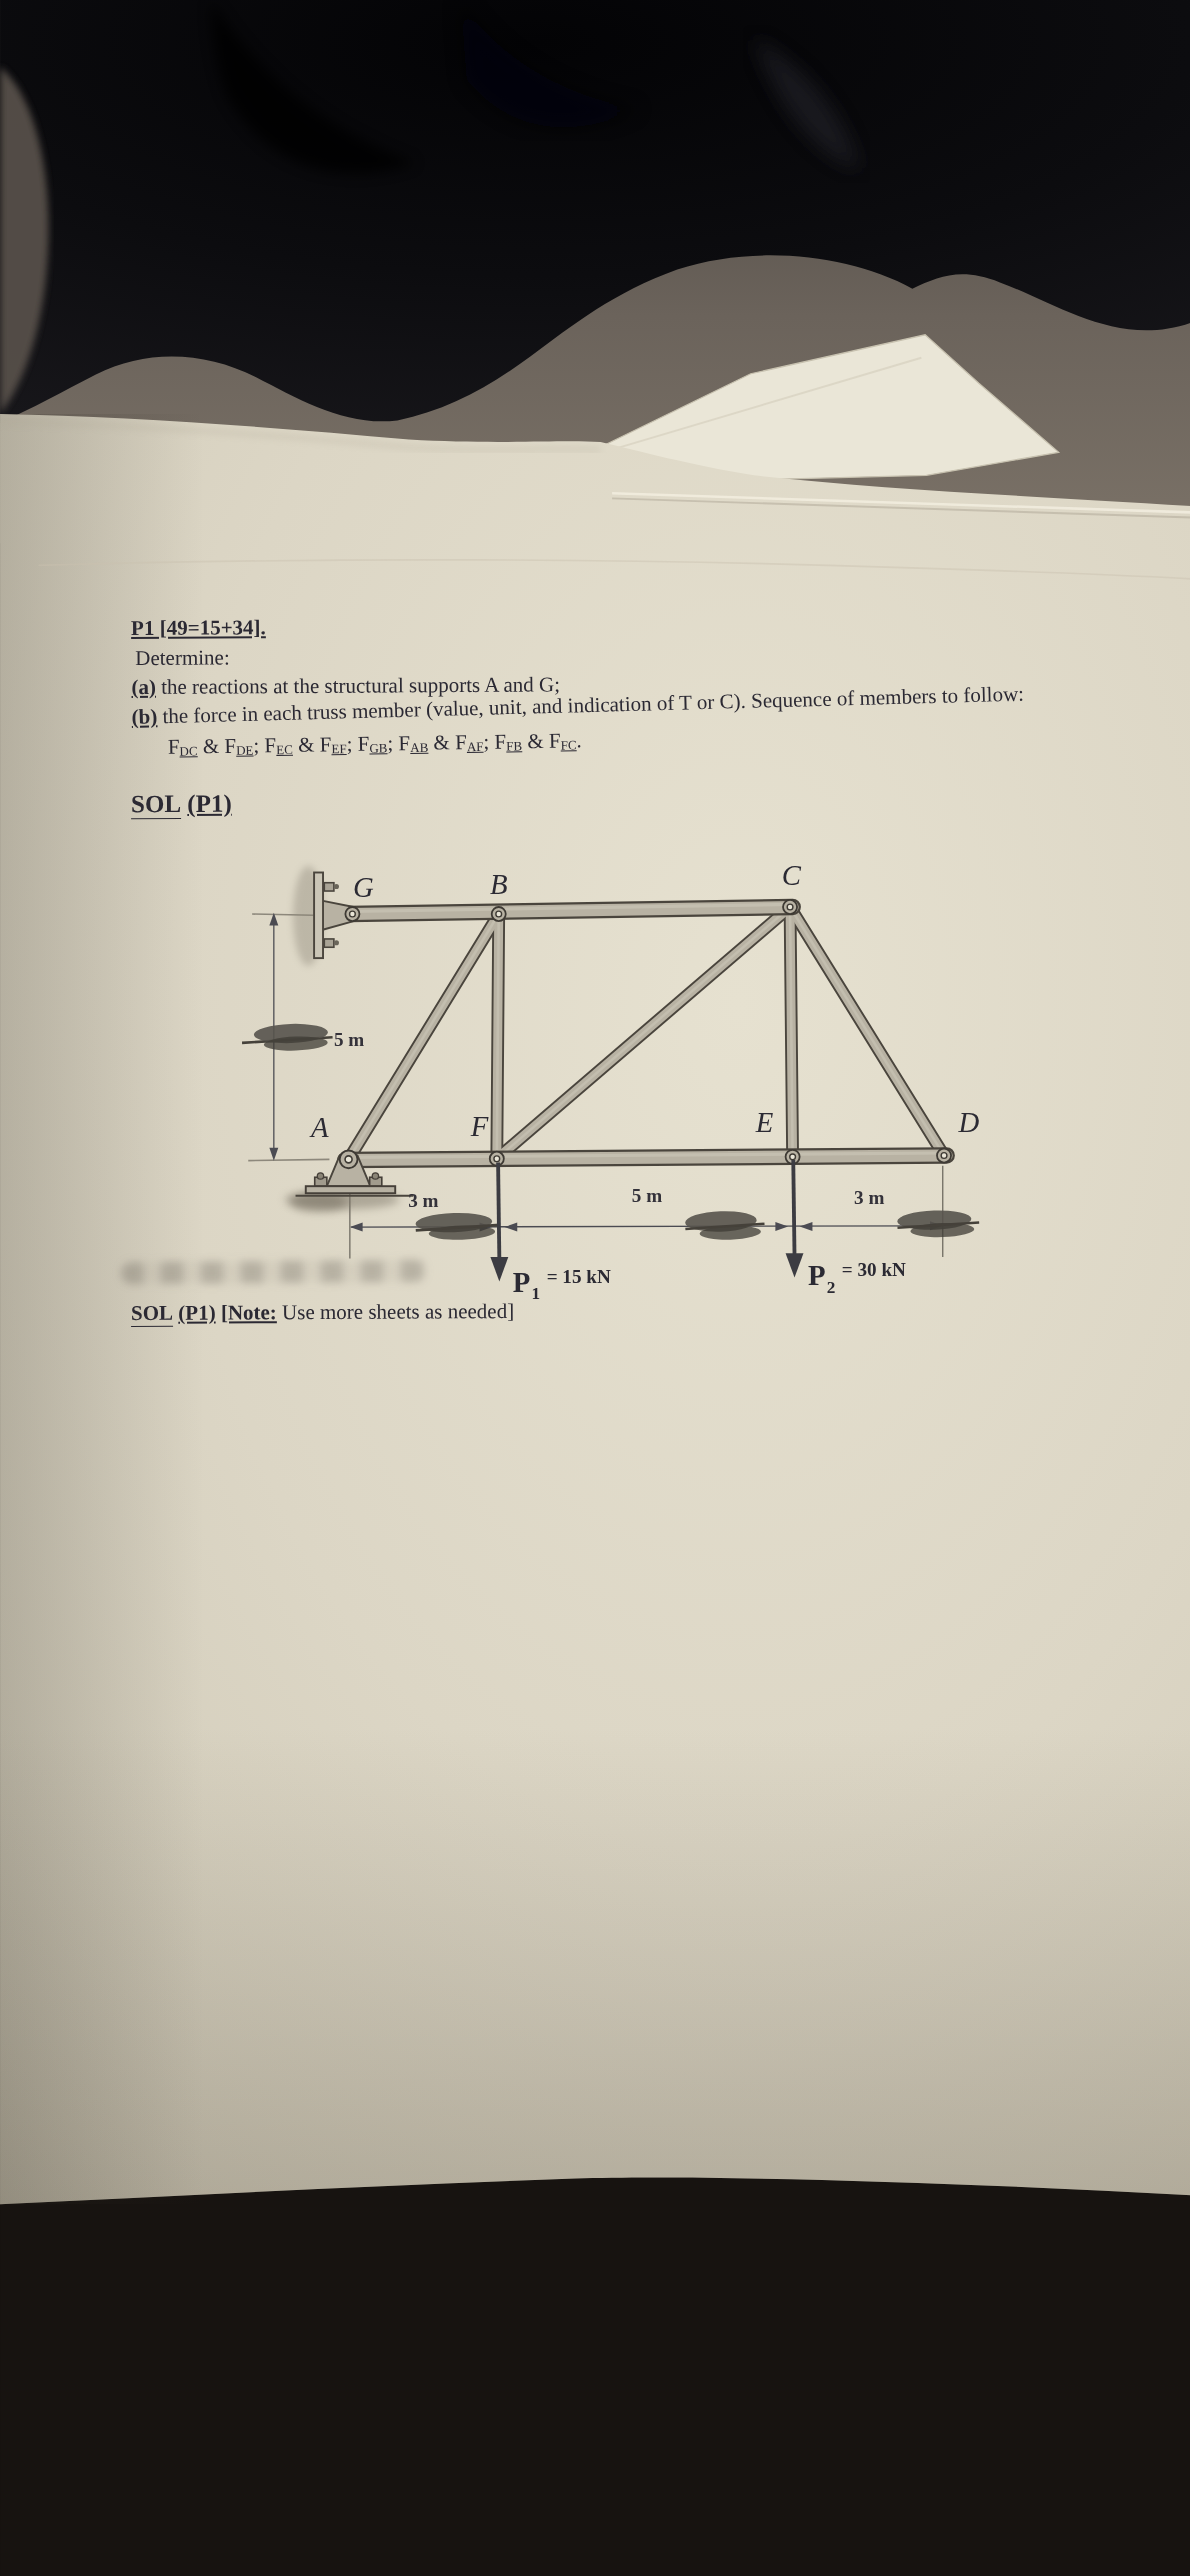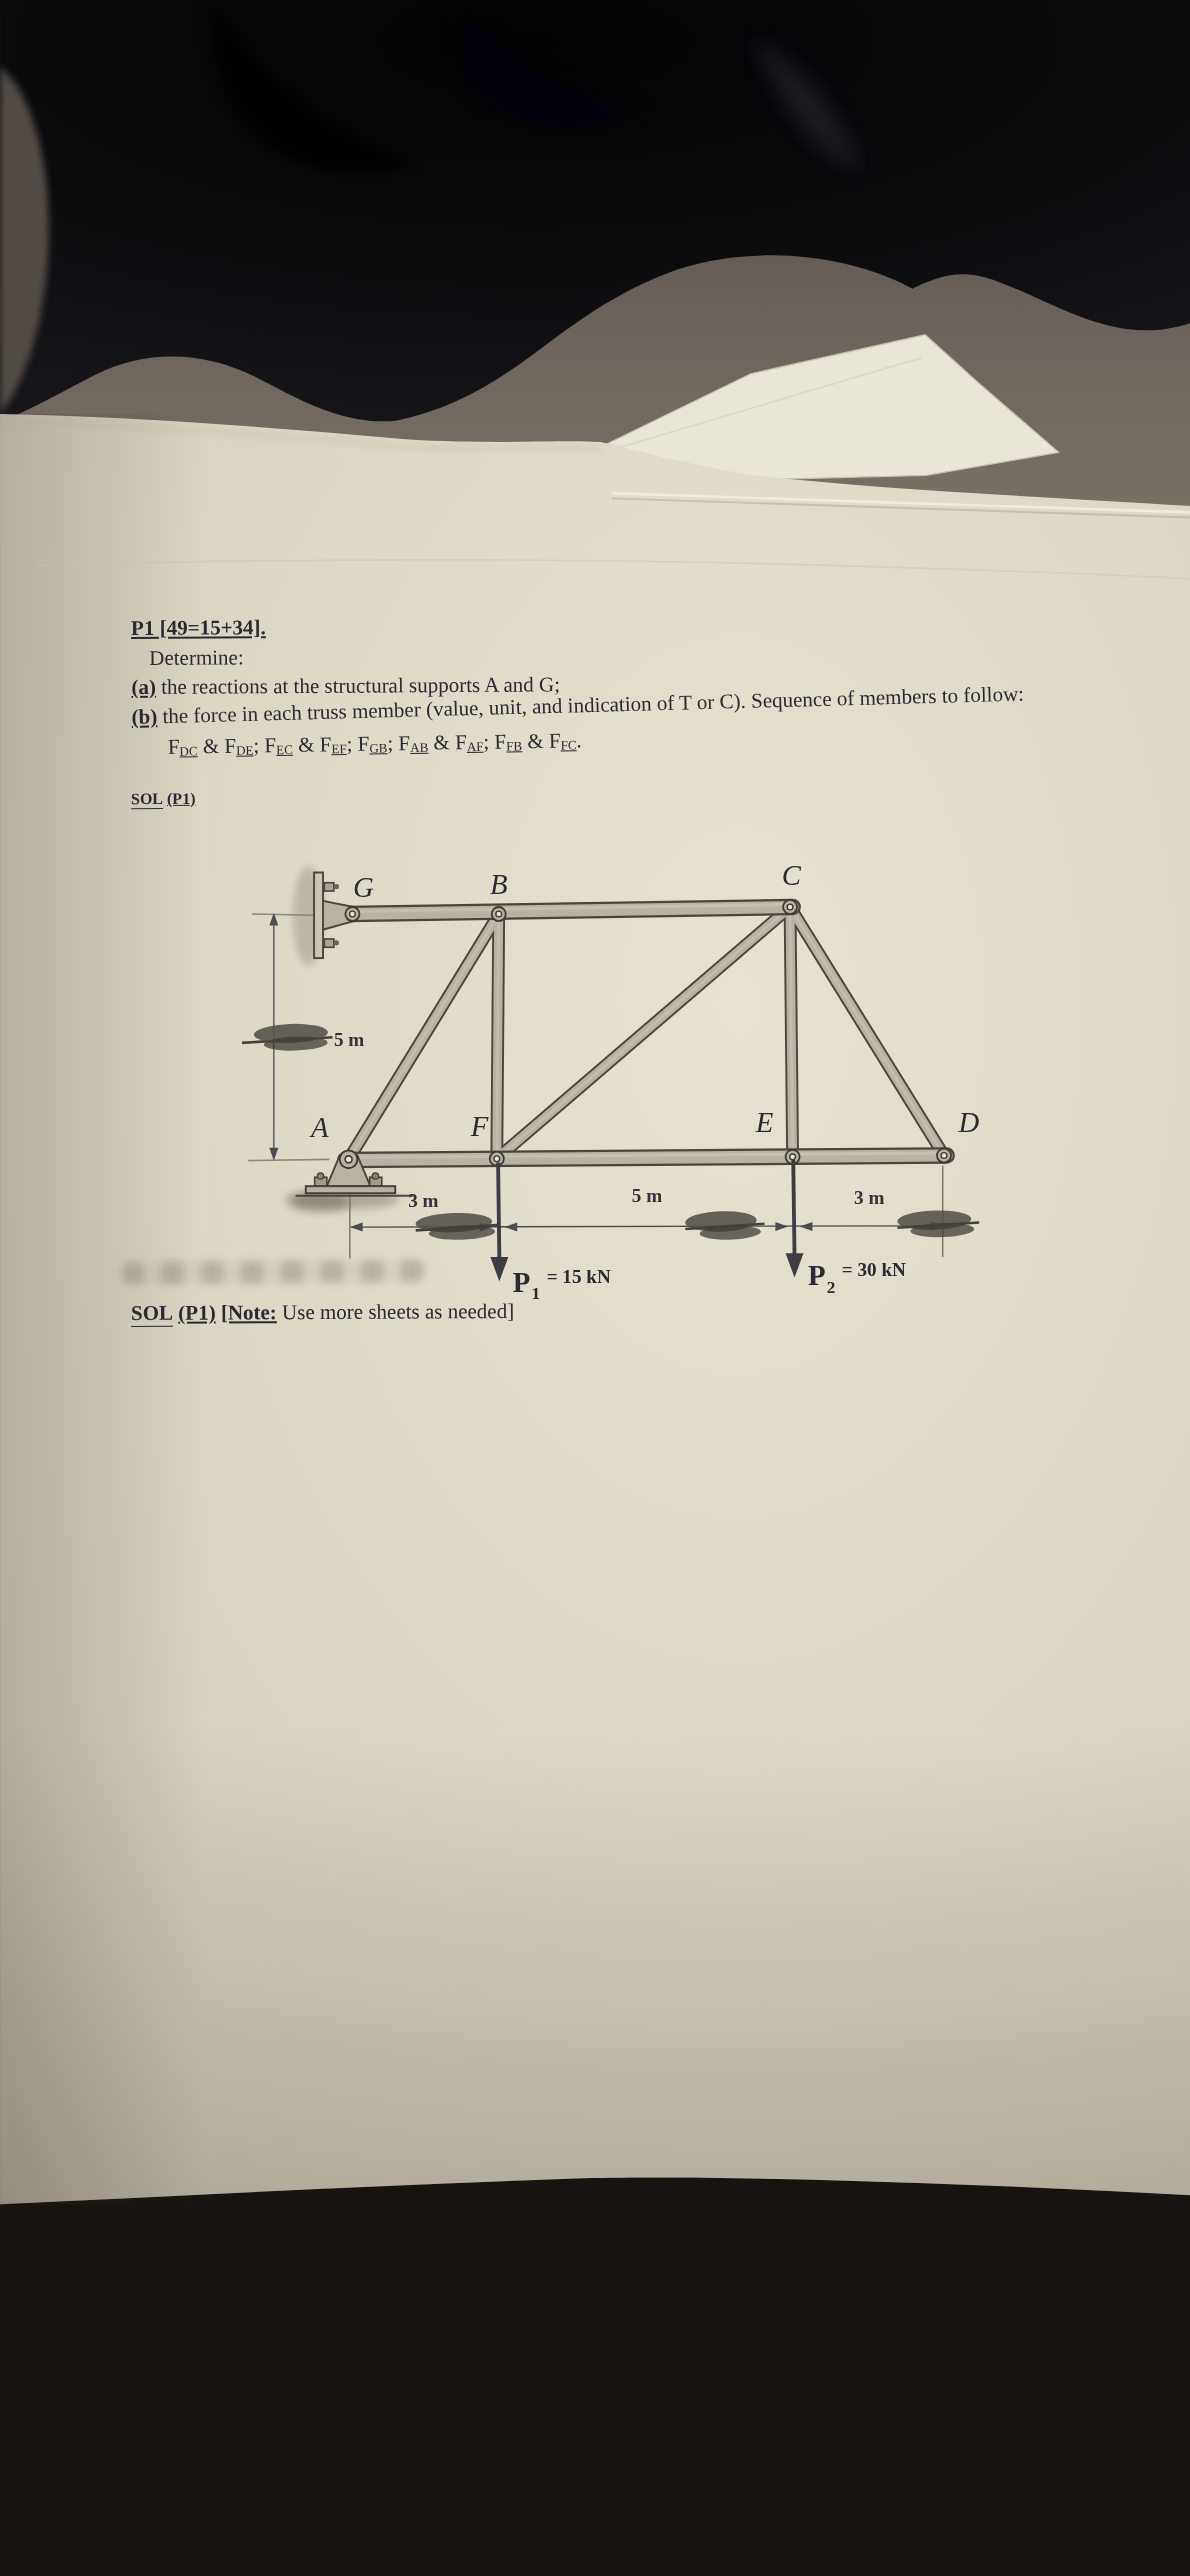--- a/index.html
+++ b/index.html
@@ -90,35 +90,35 @@
   <rect x="0" y="648" width="320" height="2802" fill="url(#paperLeftShade)"></rect>
 
   <path fill="none" stroke="#aaa392" stroke-width="4" opacity="0.5" filter="url(#blur6)" d="M0,660 C200,664 420,680 640,700 C780,708 880,700 940,704"></path>
   <path fill="none" stroke="#f2eddf" stroke-width="4" opacity="0.85" d="M958,772 C1300,782 1600,792 1864,802"></path>
   <path fill="none" stroke="#ada695" stroke-width="3" opacity="0.5" d="M958,780 C1300,790 1600,800 1864,810"></path>
   <path fill="none" stroke="#c9c2b0" stroke-width="2.5" opacity="0.45" d="M60,885 C500,872 980,874 1400,888 C1600,894 1750,900 1864,906"></path>
 </svg>
 
 <div class="abs doc" style="left:131px;top:618px;width:1048px;height:192px;transform:rotate(-0.35deg);transform-origin:left top;">
   <div class="doc-line b" style="left:0;top:0;">P1 [49=15+34].</div>
-  <div class="doc-line" style="left:18px;top:30px;">Determine:</div>
+  <div class="doc-line" style="left:4px;top:30px;">Determine:</div>
   <div class="doc-line" style="left:0;top:59px;">
     <b>(a)</b>
     <span>the reactions at the structural supports A and G;</span>
   </div>
   <div class="doc-line" style="left:0;top:89px;transform:rotate(-1.15deg);">
     <b>(b)</b>
     <span>the force in each truss member (value, unit, and indication of T or C). Sequence of members to follow:</span>
   </div>
   <div class="doc-line" style="left:36px;top:119px;transform:rotate(-0.55deg);">
     <span>F<sub>DC</sub> &amp; F<sub>DE</sub>; F<sub>EC</sub> &amp; F<sub>EF</sub>; F<sub>GB</sub>; F<sub>AB</sub> &amp; F<sub>AF</sub>; F<sub>FB</sub> &amp; F<sub>FC</sub>.</span>
   </div>
 </div>
 
-<div class="abs doc" style="left:131px;top:791px;font-size:16px;transform:rotate(-0.3deg);">
+<div class="abs doc" style="left:131px;top:791px;font-size:25px;transform:rotate(-0.3deg);">
   <b class="ul">SOL</b>
   <b>(P1)</b>
 </div>
 
 <div class="ghost"></div>
 
 <div class="abs doc" style="left:131px;top:1302px;transform:rotate(-0.3deg);white-space:nowrap;">
   <b class="ul">SOL</b>
   <b>(P1)</b>
   <b>[Note:</b>

